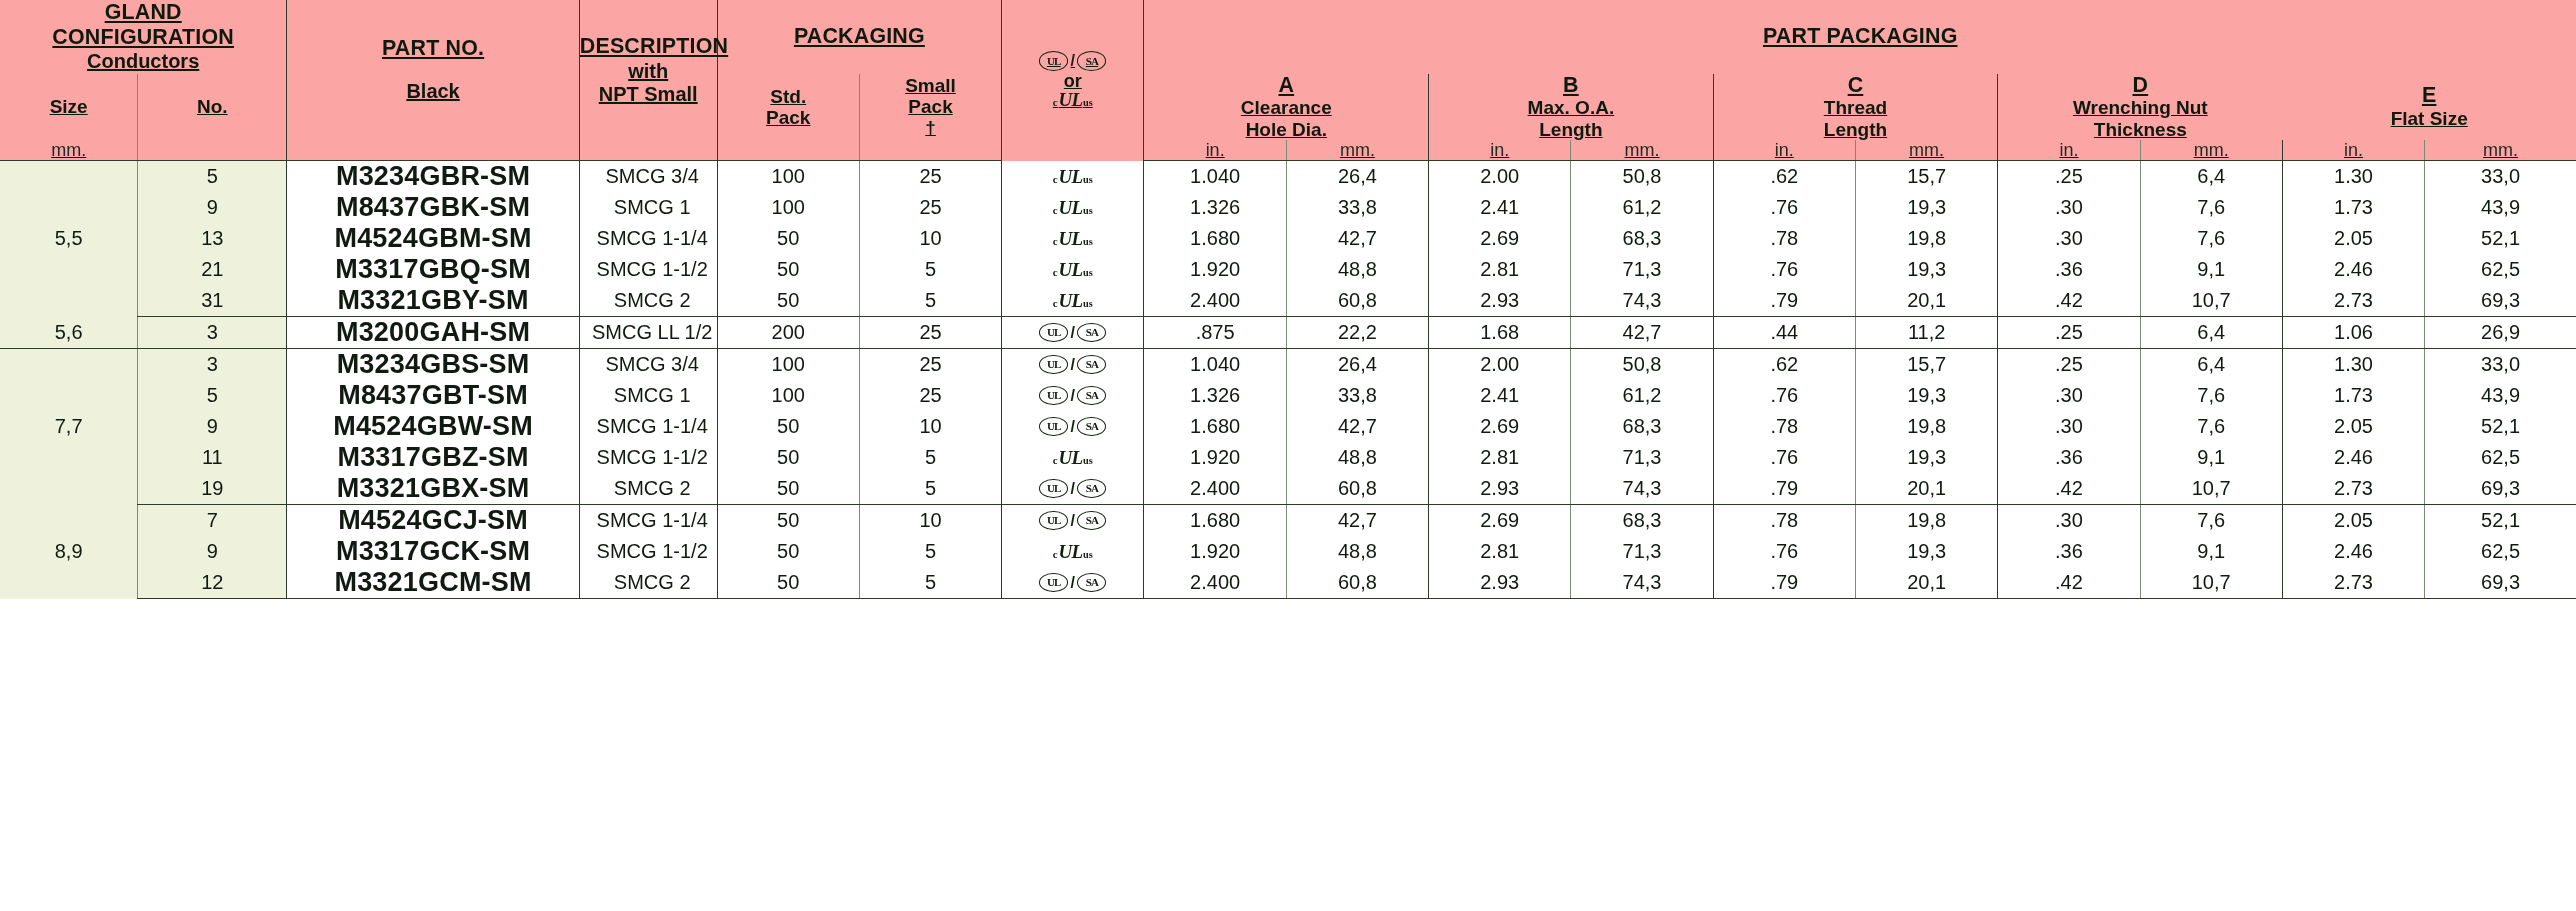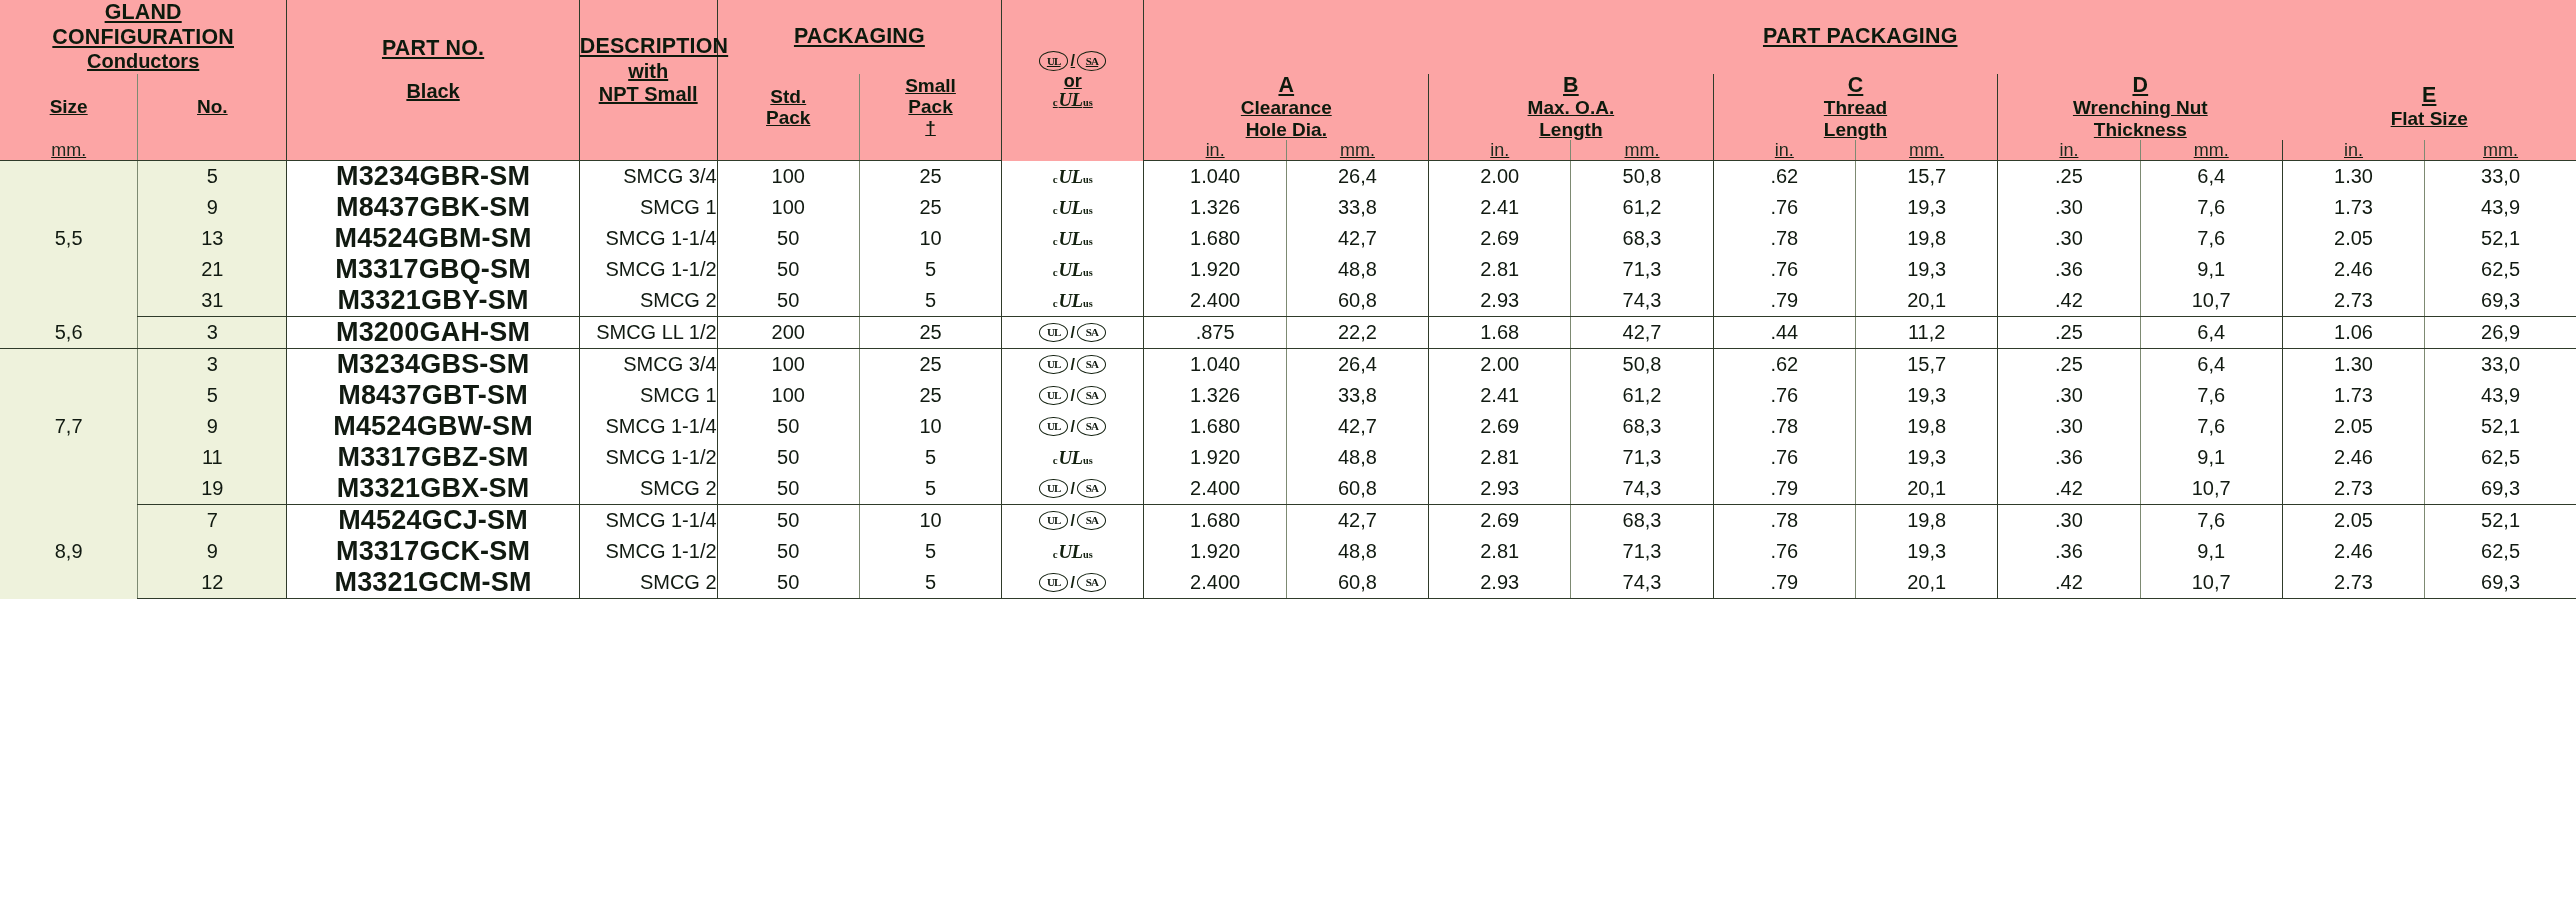--- a/index.html
+++ b/index.html
@@ -71,21 +71,21 @@
   }
   tbody td.shade {
     background: #eef2dc;
   }
   tbody td.partno {
     font-weight: bold;
     font-size: 27px;
     letter-spacing: 0.2px;
   }
   tbody td.desc {
-    text-align: right;
+    text-align: center;
     padding-left: 8px;
     font-size: 20px;
   }
   tbody tr.grp-end td {
     border-bottom: 1.6px solid #2f3b2a;
   }
   thead tr.head-bottom td {
     border-bottom: 1.6px solid #2f3b2a;
     margin-left: 29px;
   }

